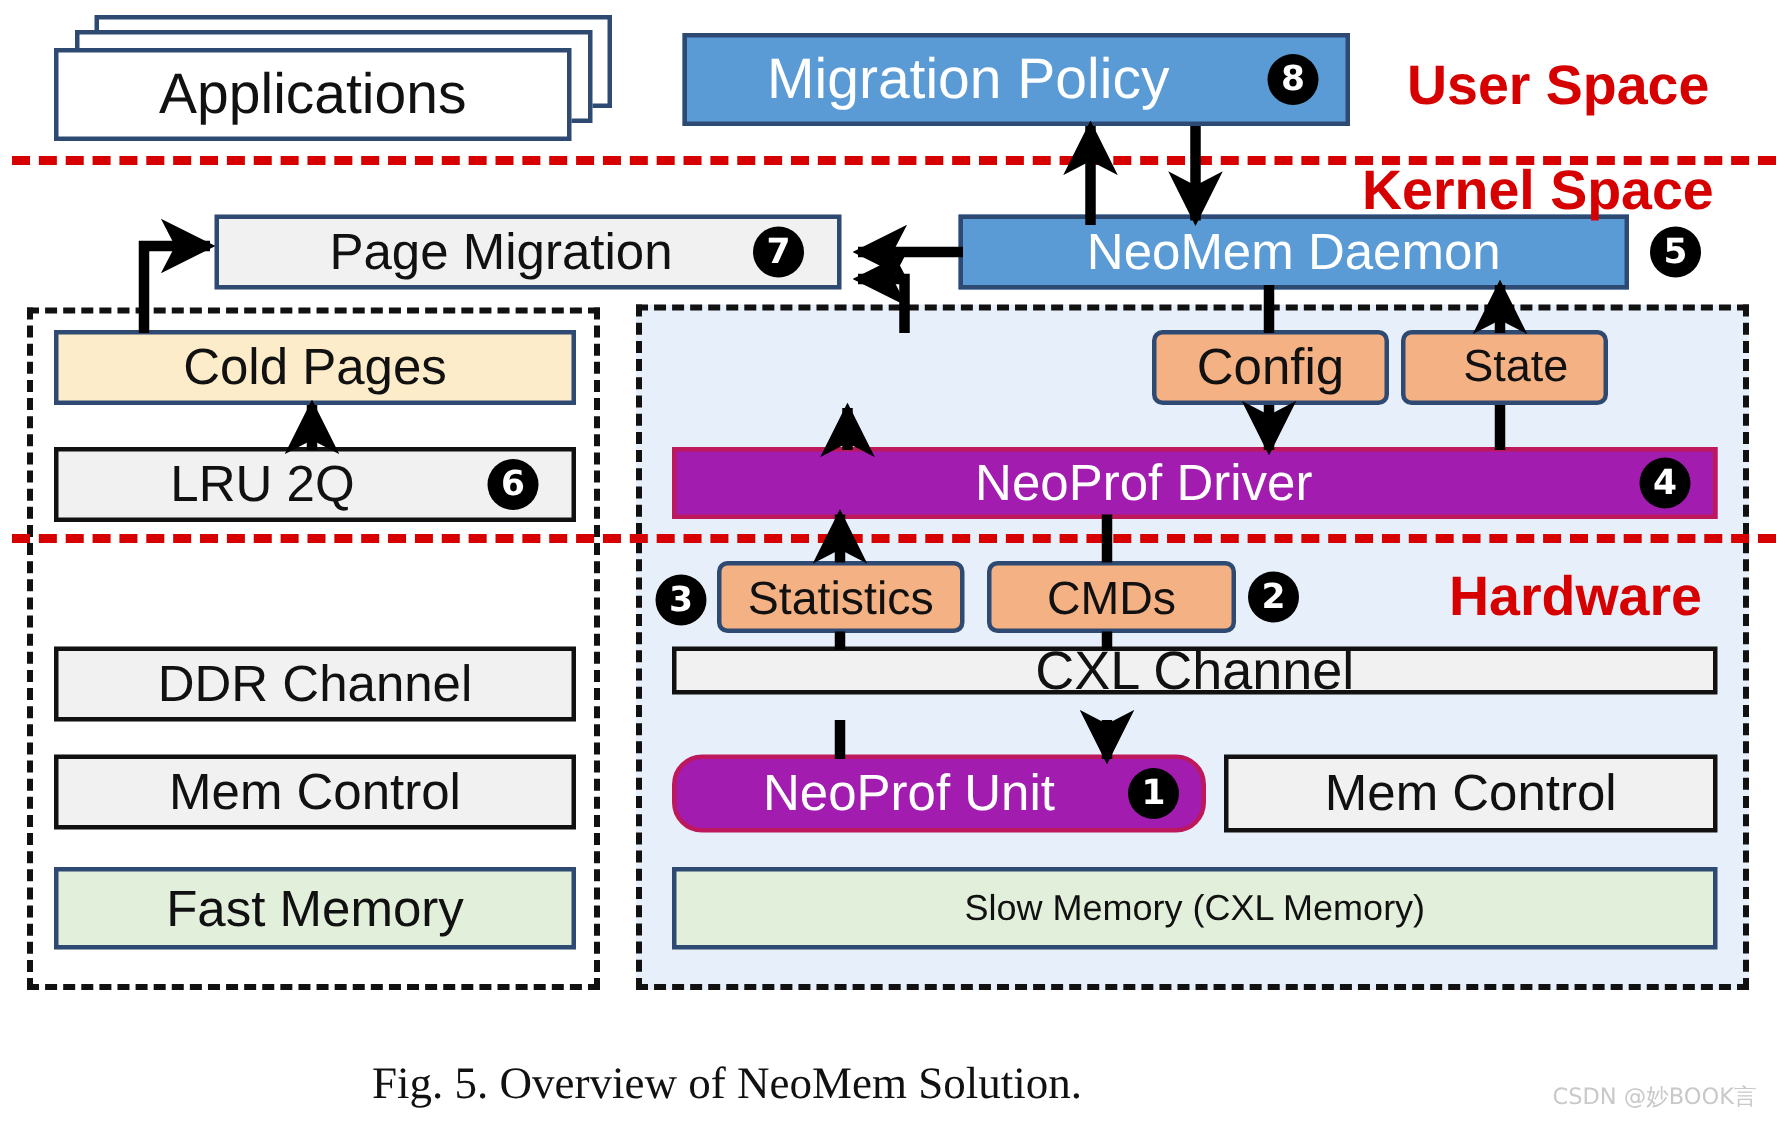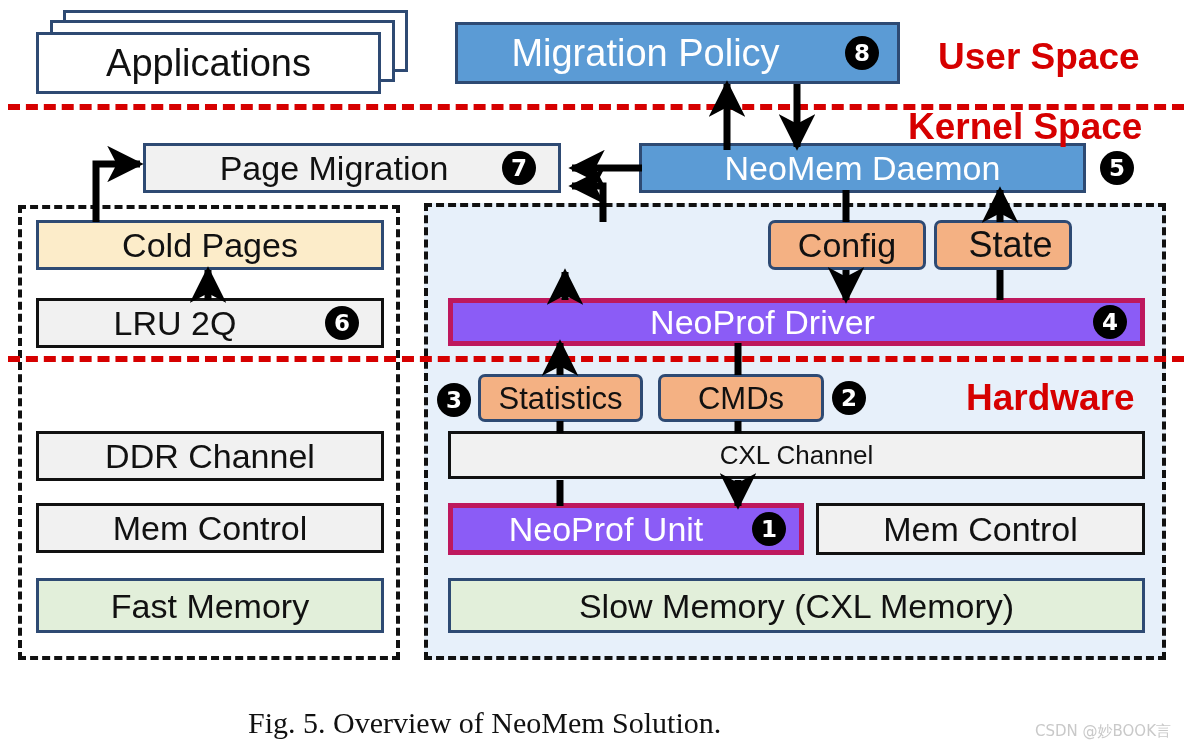--- a/index.html
+++ b/index.html
@@ -24,21 +24,21 @@
     align-items: center;
     justify-content: center;
     text-align: center;
     line-height: 1;
     white-space: nowrap;
     z-index: 5;
   }
   .b-white  { background:#ffffff; border:3px solid #2E4A73; color:#111; }
   .b-gray   { background:#F1F1F1; border:3px solid #111111; color:#111; }
   .b-gray-n { background:#F1F1F1; border:3px solid #2E4A73; color:#111; }
-  .b-blue   { background:#8b5cf6; border:5px solid #be185d; color:#ffffff; }
+  .b-blue   { background:#a21caf; border:3px solid #be185d; color:#ffffff; }
   .b-blue-n { background:#5B9BD5; border:3px solid #2E4A73; color:#ffffff; }
   .b-cream  { background:#FCECC9; border:3px solid #2E4A73; color:#111; }
   .b-orange { background:#F4B183; border:3px solid #2E4A73; color:#111; border-radius:7px; }
   .b-green  { background:#E2EFDA; border:3px solid #2E4A73; color:#111; }
 
   .lbl { display:inline-block; }
 
   
   .region {
     position: absolute;
@@ -197,21 +197,21 @@
   <div class="box b-gray" style="left:36px; top:298px; width:348px; height:50px; font-size:34px;">
     <span class="lbl" style="margin-right:70px;">LRU 2Q</span>
   </div>
   <div class="step" style="left:325px; top:306px;">6</div>
 
 
   <div class="box b-orange" style="left:768px; top:220px; width:158px; height:50px; font-size:34px;">
     <span class="lbl">Config</span>
   </div>
 
-  <div class="box b-orange" style="left:934px; top:220px; width:138px; height:50px; font-size:36px;padding-left:15px;">
+  <div class="box b-orange" style="left:934px; top:220px; width:138px; height:50px; font-size:30px;padding-left:15px;">
     <span class="lbl">State</span>
   </div>
 
   <div class="box b-blue" style="left:448px; top:298px; width:697px; height:48px; font-size:34px;">
     <span class="lbl" style="margin-right:68px;">NeoProf Driver</span>
   </div>
   <div class="step" style="left:1093px; top:305px;">4</div>
 
   <div class="step" style="left:437px; top:383px;">3</div>
 
@@ -229,34 +229,34 @@
   </div>
 
   <div class="box b-gray" style="left:36px; top:503px; width:348px; height:50px; font-size:34px;">
     <span class="lbl">Mem Control</span>
   </div>
 
   <div class="box b-green" style="left:36px; top:578px; width:348px; height:55px; font-size:34px;">
     <span class="lbl">Fast Memory</span>
   </div>
 
-  <div class="box b-gray" style="left:448px; top:431px; width:697px; height:48px; font-size:26px;">
+  <div class="box b-gray" style="left:448px; top:431px; width:697px; height:32px; font-size:36px;">
     <span class="lbl">CXL Channel</span>
   </div>
 
-  <div class="box b-blue" style="left:448px; top:503px; width:356px; height:52px; font-size:34px;">
+  <div class="box b-blue" style="left:448px; top:503px; width:356px; height:52px; font-size:34px;border-radius:20px;">
     <span class="lbl" style="margin-right:40px;">NeoProf Unit</span>
   </div>
   <div class="step" style="left:752px; top:512px;">1</div>
 
   <div class="box b-gray" style="left:816px; top:503px; width:329px; height:52px; font-size:34px;">
     <span class="lbl">Mem Control</span>
   </div>
 
-  <div class="box b-green" style="left:448px; top:578px; width:697px; height:55px; font-size:34px;text-align:right;">
+  <div class="box b-green" style="left:448px; top:578px; width:697px; height:55px; font-size:24px;text-align:right;">
     <span class="lbl">Slow Memory (CXL Memory)</span>
   </div>
 
   <div class="caption" style="left:248px; top:706px; font-size:30px;">Fig. 5.   Overview of NeoMem Solution.</div>
 
   <div class="watermark" style="left:1035px; top:722px;">CSDN @妙BOOK言</div>
 
 </div>
 
 </body></html>

